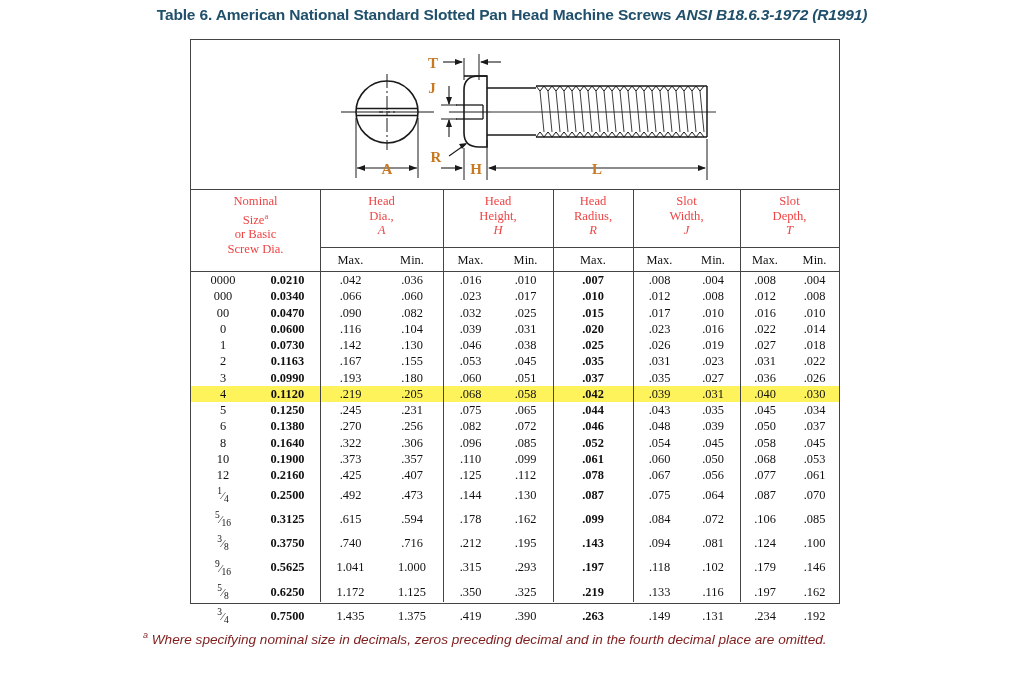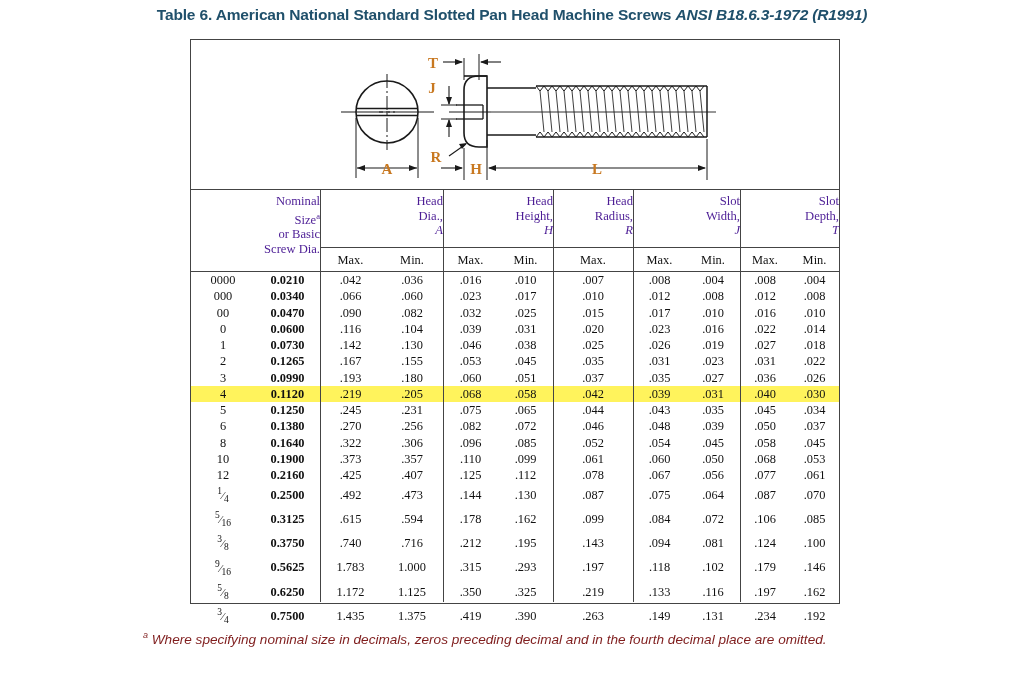--- a/index.html
+++ b/index.html
@@ -61,24 +61,24 @@
   }
 
   
   .vline{
     position:absolute;
     width:1.4px;background:#444;
   }
 
   .hdr-cell{
     position:absolute;
-    text-align:right;
+    text-align:center;
     font-size:12.6px;
     line-height:14.6px;
-    color:#4c1d95;
+    color:#ef4444;
   }
   .hdr-cell .it{font-style:italic;}
   .hdr-cell sup{font-size:8.5px;vertical-align:super;}
 
   .sub-cell{
     position:absolute;
     text-align:center;
     font-size:12.4px;
     line-height:20px;
     color:#111;
@@ -103,21 +103,21 @@
     color:#111;
     text-align:center;
     vertical-align:middle;
     white-space:nowrap;
   }
   tr.hl td{background:#fff35c;}
   tr.hl{outline:0;}
   td.c-size{text-align:right;padding-right:16px;}
   td.c-basic{text-align:right;padding-right:26px;font-weight:bold;}
   td.num{text-align:right;padding-right:22px;}
-  td.num-wide{text-align:right;padding-right:30px;}
+  td.num-wide{text-align:right;padding-right:30px;font-weight:bold;}
 
   .frac{display:inline-block;position:relative;font-size:11px;text-align:center;}
   .frac .n{font-size:9.5px;}
   .frac .d{font-size:9.5px;}
 
   
   .footnote{
     position:absolute;
     left:143px;top:622px;
     width:760px;
@@ -402,21 +402,21 @@
               <td class="num">.046</td>
               <td class="num">.038</td>
               <td class="num-wide">.025</td>
               <td class="num">.026</td>
               <td class="num">.019</td>
               <td class="num">.027</td>
               <td class="num">.018</td>
             </tr>
             <tr>
               <td class="c-size">2</td>
-              <td class="c-basic">0.1265</td>
+              <td class="c-basic">0.1163</td>
               <td class="num">.167</td>
               <td class="num">.155</td>
               <td class="num">.053</td>
               <td class="num">.045</td>
               <td class="num-wide">.035</td>
               <td class="num">.031</td>
               <td class="num">.023</td>
               <td class="num">.031</td>
               <td class="num">.022</td>
             </tr>
@@ -546,21 +546,21 @@
               <td class="num">.195</td>
               <td class="num-wide">.143</td>
               <td class="num">.094</td>
               <td class="num">.081</td>
               <td class="num">.124</td>
               <td class="num">.100</td>
             </tr>
             <tr>
               <td class="c-size"><span class="frac"><sup class="n">9</sup>⁄<sub class="d">16</sub></span></td>
               <td class="c-basic">0.5625</td>
-              <td class="num">1.783</td>
+              <td class="num">1.041</td>
               <td class="num">1.000</td>
               <td class="num">.315</td>
               <td class="num">.293</td>
               <td class="num-wide">.197</td>
               <td class="num">.118</td>
               <td class="num">.102</td>
               <td class="num">.179</td>
               <td class="num">.146</td>
             </tr>
             <tr>

